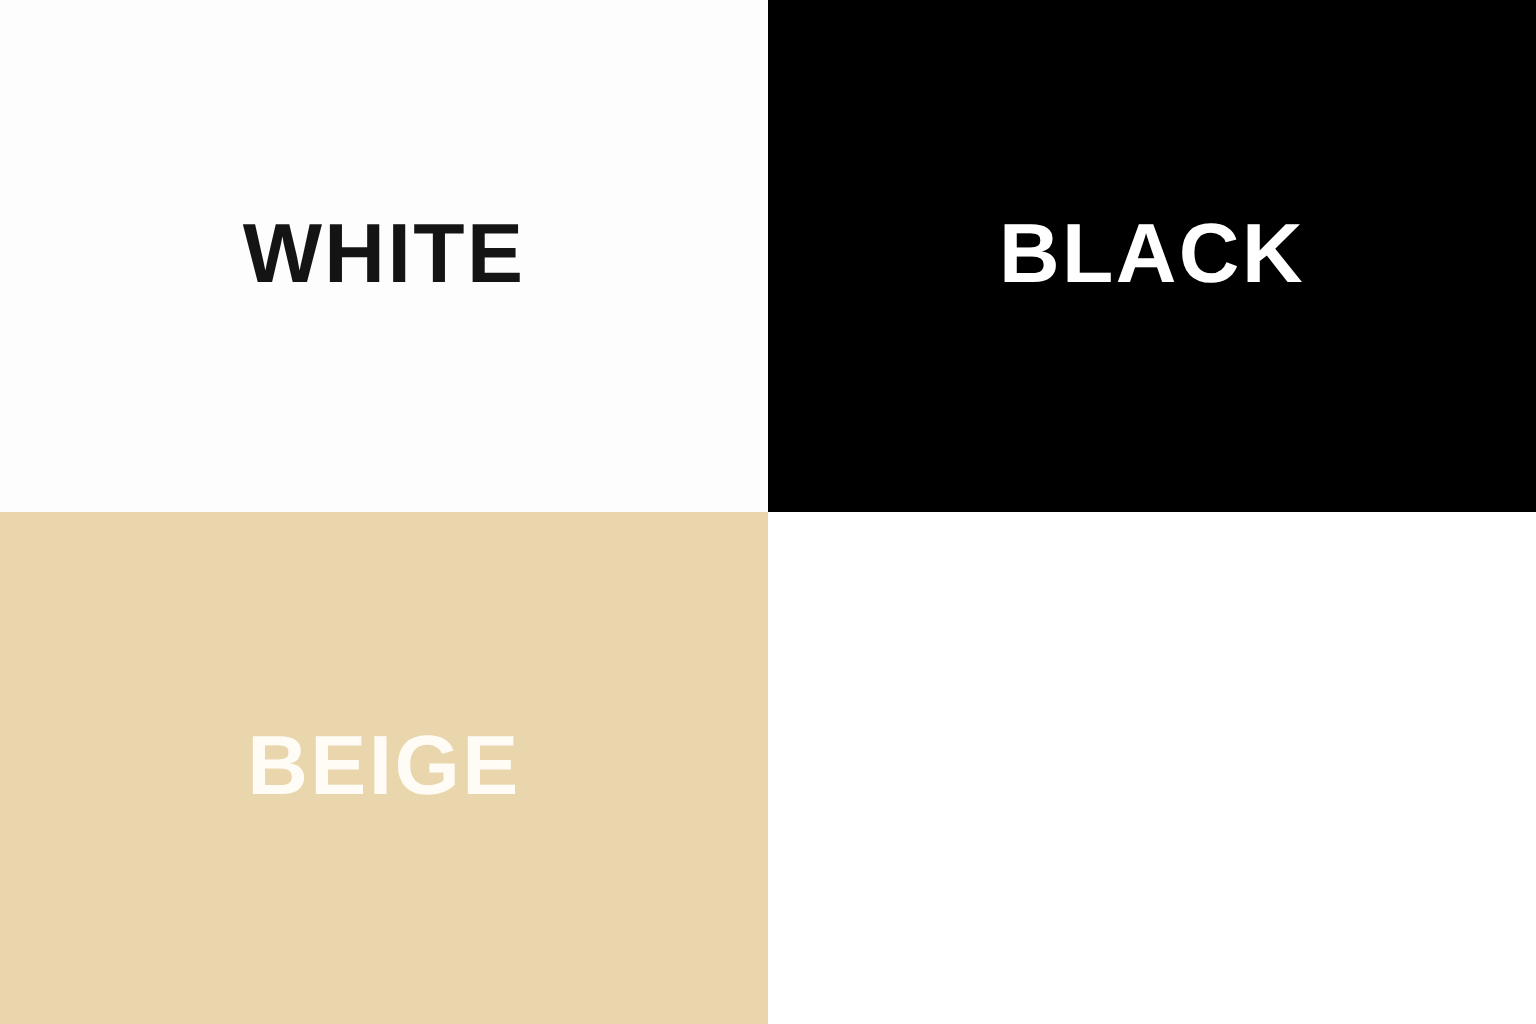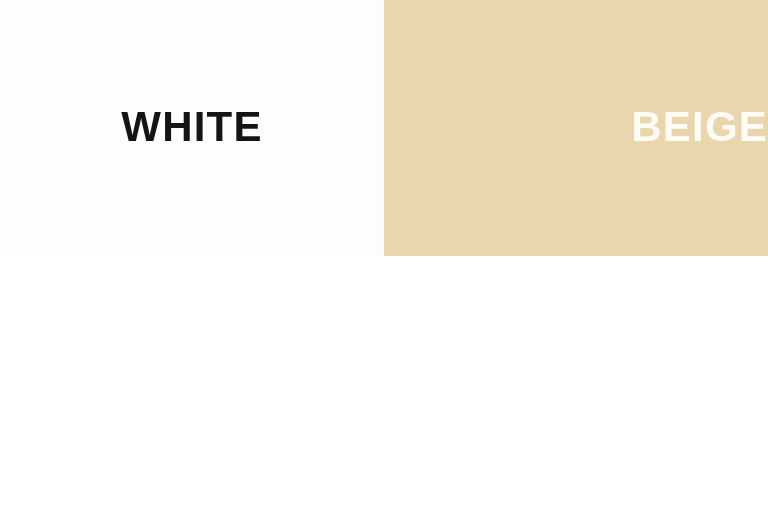--- a/index.html
+++ b/index.html
@@ -52,19 +52,22 @@
 </style>
 </head>
 <body>
 
 <div id="palette-grid">
 
   <div class="swatch cell-white" style="background-color: rgb(253, 253, 253);">
     <span class="swatch-label" style="color: rgb(20, 20, 20);">WHITE</span>
   </div>
 
+  <div class="swatch cell-black" style="background-color: rgb(0, 0, 0);">
+    <span class="swatch-label" style="color: rgb(255, 255, 255);">BLACK</span>
+  </div>
 
-  <div class="swatch cell-beige" style="background-color: rgb(233, 214, 173); justify-content: flex-end;">
+  <div class="swatch cell-beige" style="background-color: rgb(233, 214, 173);">
     <span class="swatch-label" style="color: rgb(255, 252, 245);">BEIGE</span>
   </div>
 
 
 </div>
 
 </body></html>

